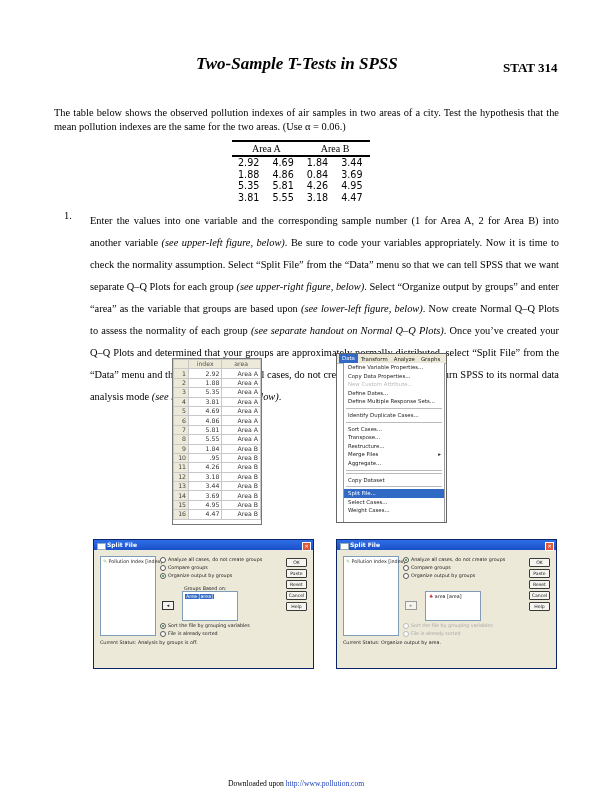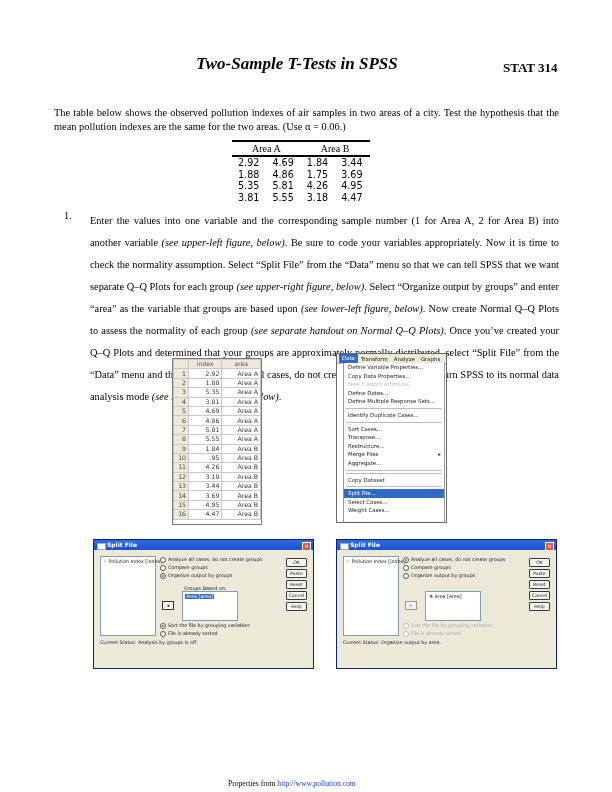--- a/index.html
+++ b/index.html
@@ -82,21 +82,21 @@
   <tbody id="dtbody">
       <tr>
         <td>2.92</td>
         <td>4.69</td>
         <td>1.84</td>
         <td>3.44</td>
       </tr>
       <tr>
         <td>1.88</td>
         <td>4.86</td>
-        <td>1.75</td>
+        <td>0.84</td>
         <td>3.69</td>
       </tr>
       <tr>
         <td>5.35</td>
         <td>5.81</td>
         <td>4.26</td>
         <td>4.95</td>
       </tr>
       <tr>
         <td>3.81</td>
@@ -283,13 +283,13 @@
   <div class="radio dim" style="top:83px;"><span class="dot" style="border-color:#bbb"></span><span>Sort the file by grouping variables</span></div>
   <div class="radio dim" style="top:91px;"><span class="dot" style="border-color:#bbb"></span><span>File is already sorted</span></div>
   <div class="status">Current Status:  Organize output by area.</div>
   <div class="btn" style="top:18px;">OK</div>
   <div class="btn" style="top:29px;">Paste</div>
   <div class="btn" style="top:40px;">Reset</div>
   <div class="btn" style="top:51px;">Cancel</div>
   <div class="btn" style="top:62px;">Help</div>
 </div>
 
-<div class="abs footer"><span>Properties from </span><span class="link">http://www.pollution.com</span></div>
+<div class="abs footer"><span>Downloaded upon </span><span class="link">http://www.pollution.com</span></div>
 
 </body></html>

